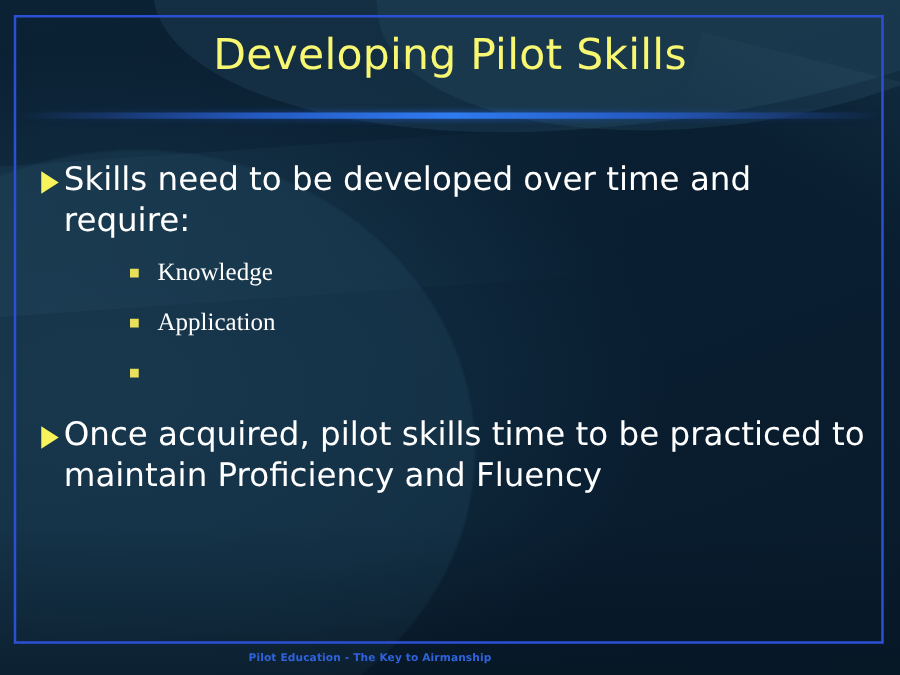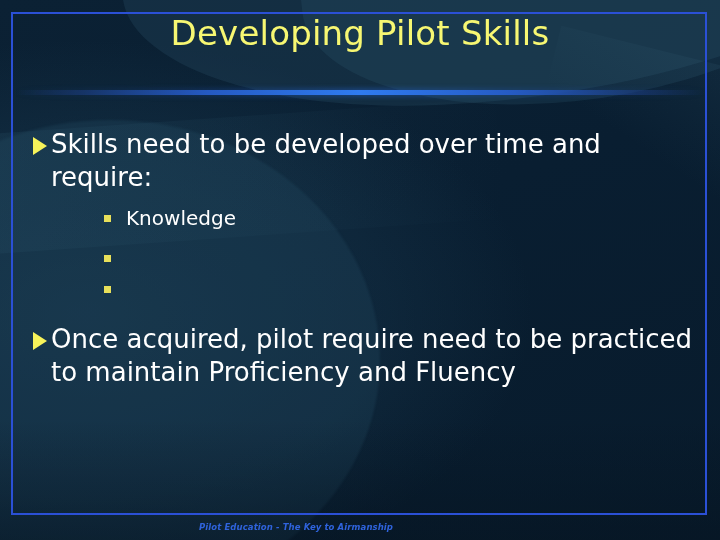--- a/index.html
+++ b/index.html
@@ -104,21 +104,21 @@
     height: 503px;
     border: 2px solid #2b50d6;
     box-sizing: border-box;
     pointer-events: none;
   }
 
   
   #title {
     position: absolute;
     left: 0;
-    top: 13px;
+    top: 24px;
     width: 720px;
     text-align: center;
     color: #f7f772;
     font-size: 34px;
     font-weight: 400;
     letter-spacing: 0.2px;
     font-family: "DejaVu Sans", sans-serif;
     white-space: nowrap;
   }
 
@@ -188,20 +188,21 @@
   .bullet-l2 {
     position: relative;
     display: flex;
     align-items: flex-start;
     color: #ffffff;
     font-size: 20px;
     line-height: 26px;
     font-weight: 400;
     margin-left: 71px;
     margin-bottom: 14px;
+    font-family: Liberation Serif, serif;
   }
   .sq {
     flex: 0 0 auto;
     width: 7px;
     height: 7px;
     background: #e8e05a;
     margin-top: 10px;
     margin-right: 15px;
   }
 
@@ -213,21 +214,20 @@
     position: absolute;
     left: 0;
     top: 522px;
     width: 592px;
     text-align: center;
     color: #2f63dc;
     font-size: 8.5px;
     font-weight: bold;
     letter-spacing: 0.1px;
     font-family: "DejaVu Sans", sans-serif;
-    font-style: italic;
   }
 </style>
 </head>
 <body>
 
 <div id="slide">
 
   <div class="bg-layer">
     <div class="bg-base"></div>
     <div class="bg-ellipse-left"></div>
@@ -252,28 +252,29 @@
       <span class="txt">Skills need to be developed over time and require:</span>
     </div>
 
     <div id="sublist">
       <div class="bullet-l2">
         <span class="sq"></span>
         <span class="txt">Knowledge</span>
       </div>
       <div class="bullet-l2">
         <span class="sq"></span>
+        <span class="txt">Application</span>
       </div>
       <div class="bullet-l2">
         <span class="sq"></span>
       </div>
     </div>
 
     <div id="group2" class="bullet-l1">
       <span class="tri"></span>
-      <span class="txt">Once acquired, pilot require need to be practiced to maintain Proficiency and Fluency</span>
+      <span class="txt">Once acquired, pilot skills time to be practiced to maintain Proficiency and Fluency</span>
     </div>
 
   </div>
 
   <div id="footer">Pilot Education - The Key to Airmanship</div>
 
 </div>
 
 </body></html>

